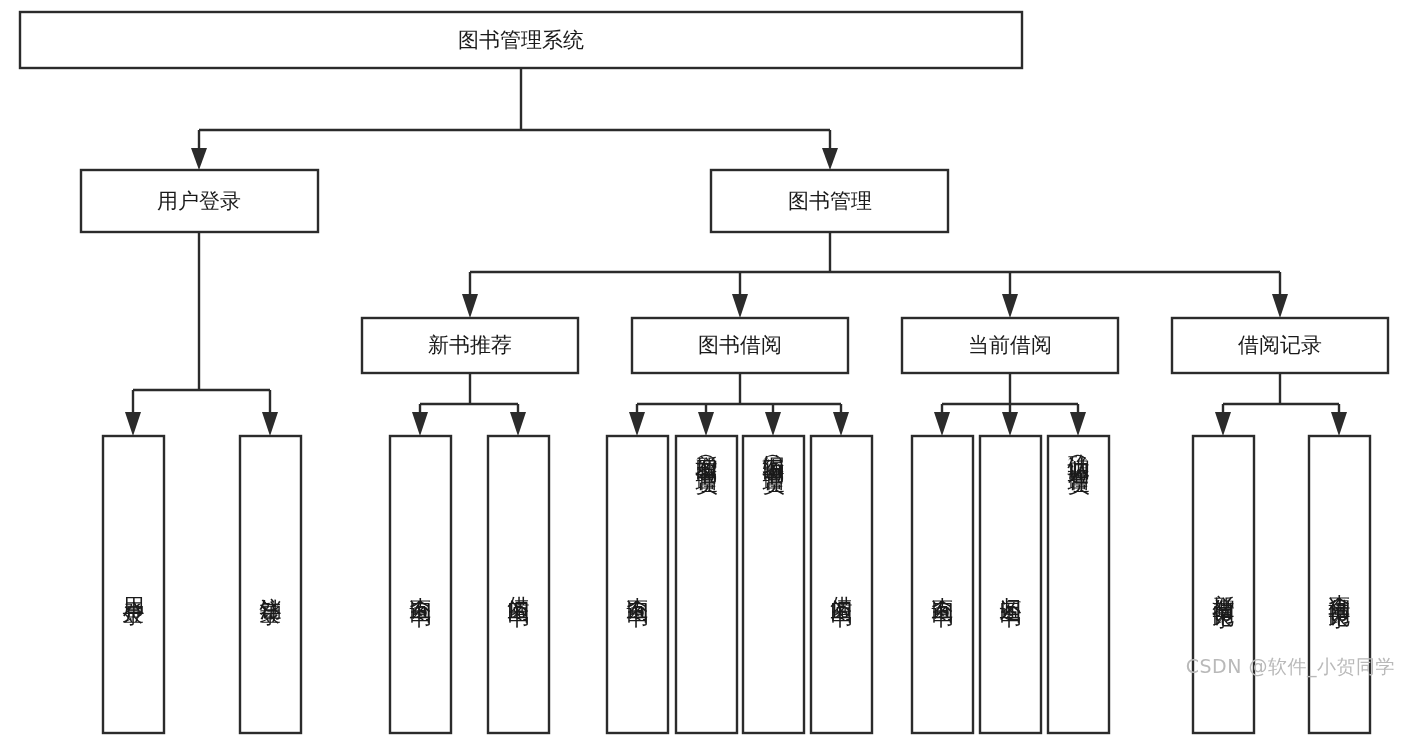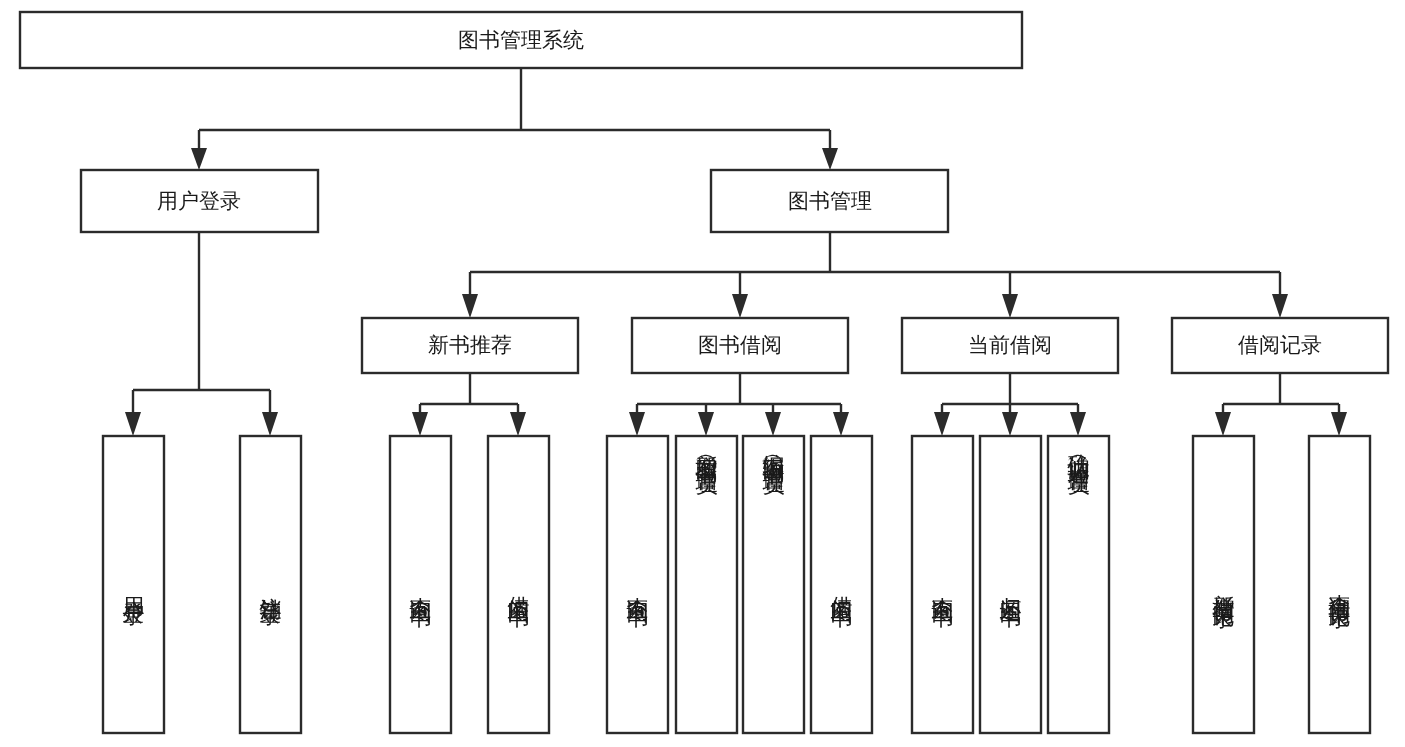--- a/index.html
+++ b/index.html
@@ -257,14 +257,15 @@
     <span class="leaf-label">确认归还（管理员）</span>
   </div>
 
   <div class="leaf-label-wrap" style="left:1193px; top:436px; width:61px; height:297px;">
     <span class="leaf-label">新增借阅记录</span>
   </div>
   <div class="leaf-label-wrap" style="left:1309px; top:436px; width:61px; height:297px;">
     <span class="leaf-label">查询借阅记录</span>
   </div>
 
+  <div class="watermark">CSDN @软件_小贺同学</div>
 
 </div>
 
 </body></html>

